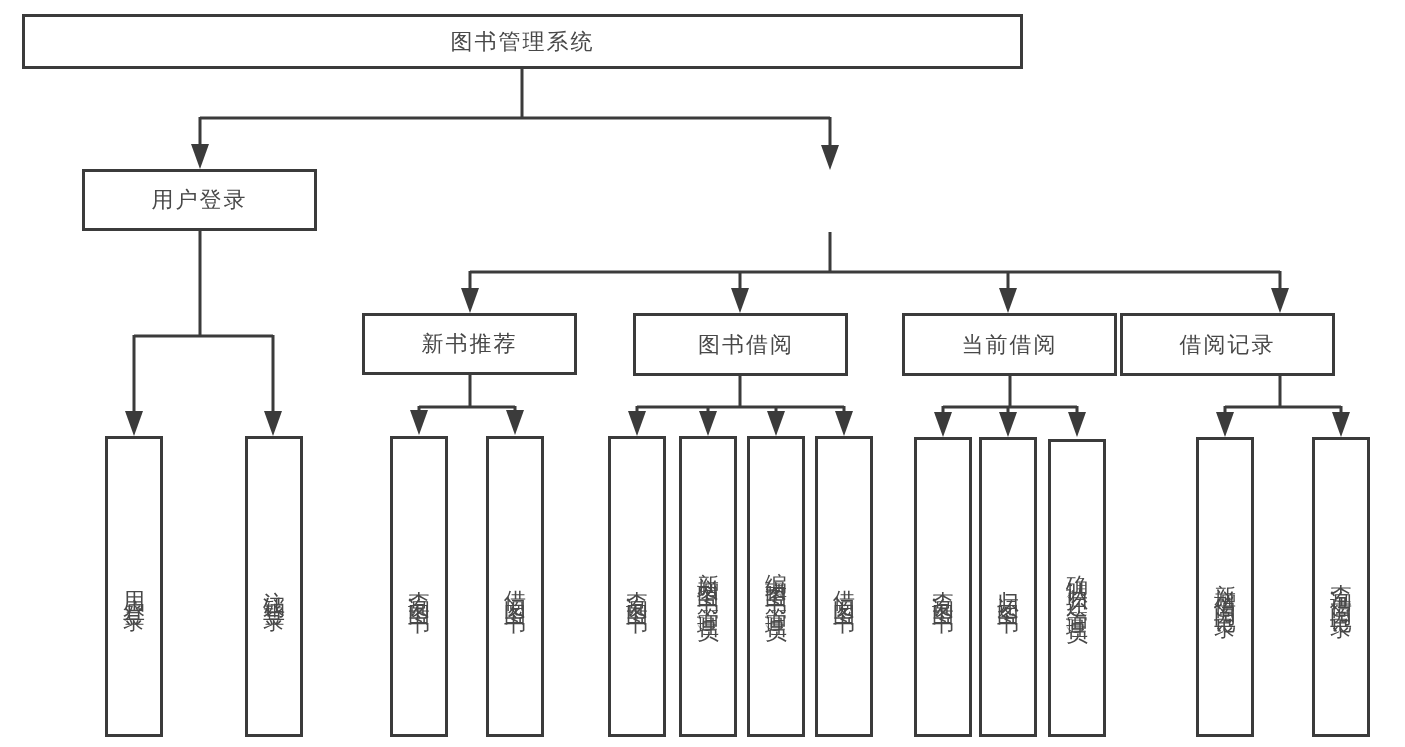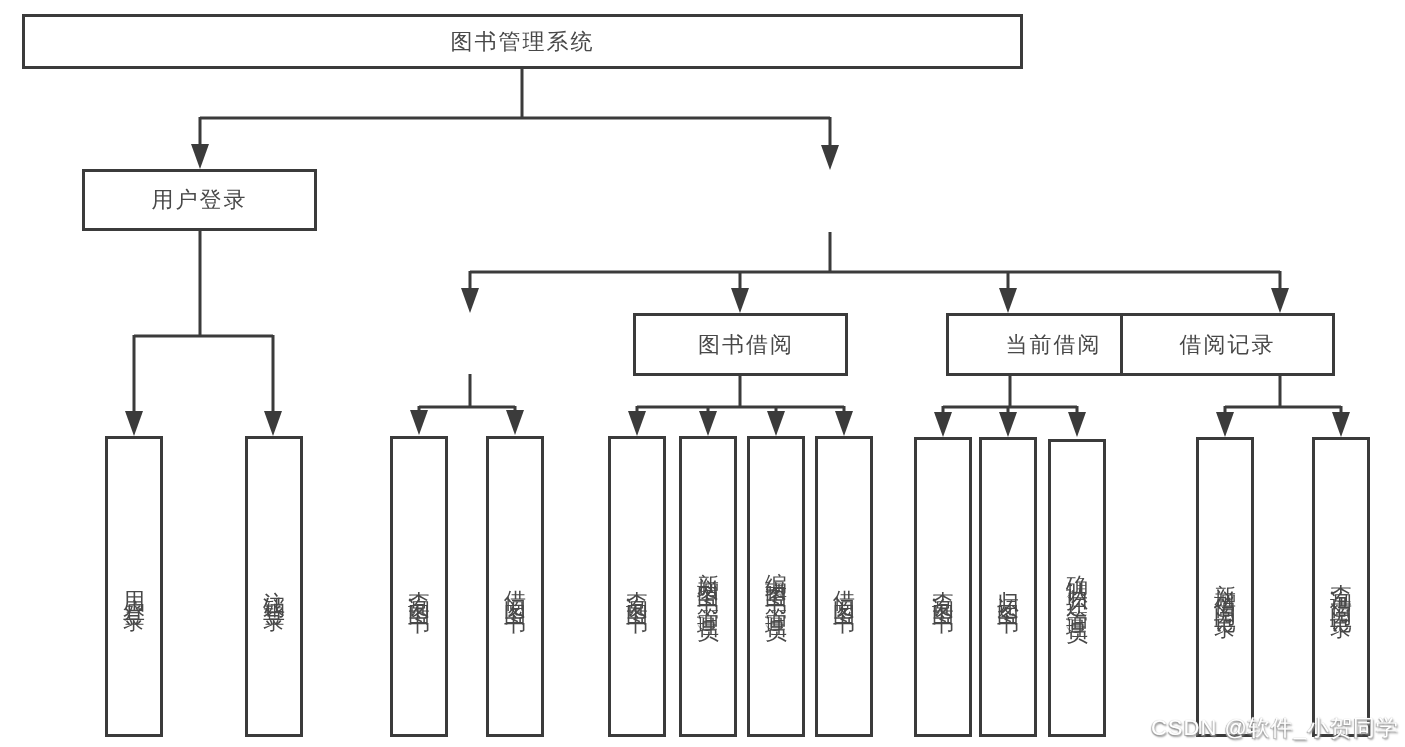--- a/index.html
+++ b/index.html
@@ -90,24 +90,27 @@
   </svg>
 
   <div class="box" style="left:22px; top:14px; width:1001px; height:55px;">
     <span class="hlabel">图书管理系统</span>
   </div>
 
   <div class="box" style="left:82px; top:169px; width:235px; height:62px;">
     <span class="hlabel">用户登录</span>
   </div>
 
+  <div class="box" style="left:362px; top:313px; width:215px; height:62px;">
+    <span class="hlabel">新书推荐</span>
+  </div>
   <div class="box" style="left:633px; top:313px; width:215px; height:63px;padding-left:11px;">
     <span class="hlabel">图书借阅</span>
   </div>
-  <div class="box" style="left:946px; top:313px; width:215px; height:63px;">
+  <div class="box" style="left:902px; top:313px; width:215px; height:63px;">
     <span class="hlabel">当前借阅</span>
   </div>
   <div class="box" style="left:1120px; top:313px; width:215px; height:63px;">
     <span class="hlabel">借阅记录</span>
   </div>
 
   <div class="box" style="left:105px; top:436px; width:58px; height:301px;">
     <span class="vlabel">用户登录</span>
   </div>
   <div class="box" style="left:245px; top:436px; width:58px; height:301px;">
@@ -144,15 +147,14 @@
     <span class="vlabel">确认归还（管理员）</span>
   </div>
 
   <div class="box" style="left:1196px; top:437px; width:58px; height:300px;">
     <span class="vlabel">新增借阅记录</span>
   </div>
   <div class="box" style="left:1312px; top:437px; width:58px; height:300px;">
     <span class="vlabel">查询借阅记录</span>
   </div>
 
-  <div class="watermark">CSDN @软件_小贺同学</div>
 
 </div>
 
 </body></html>

